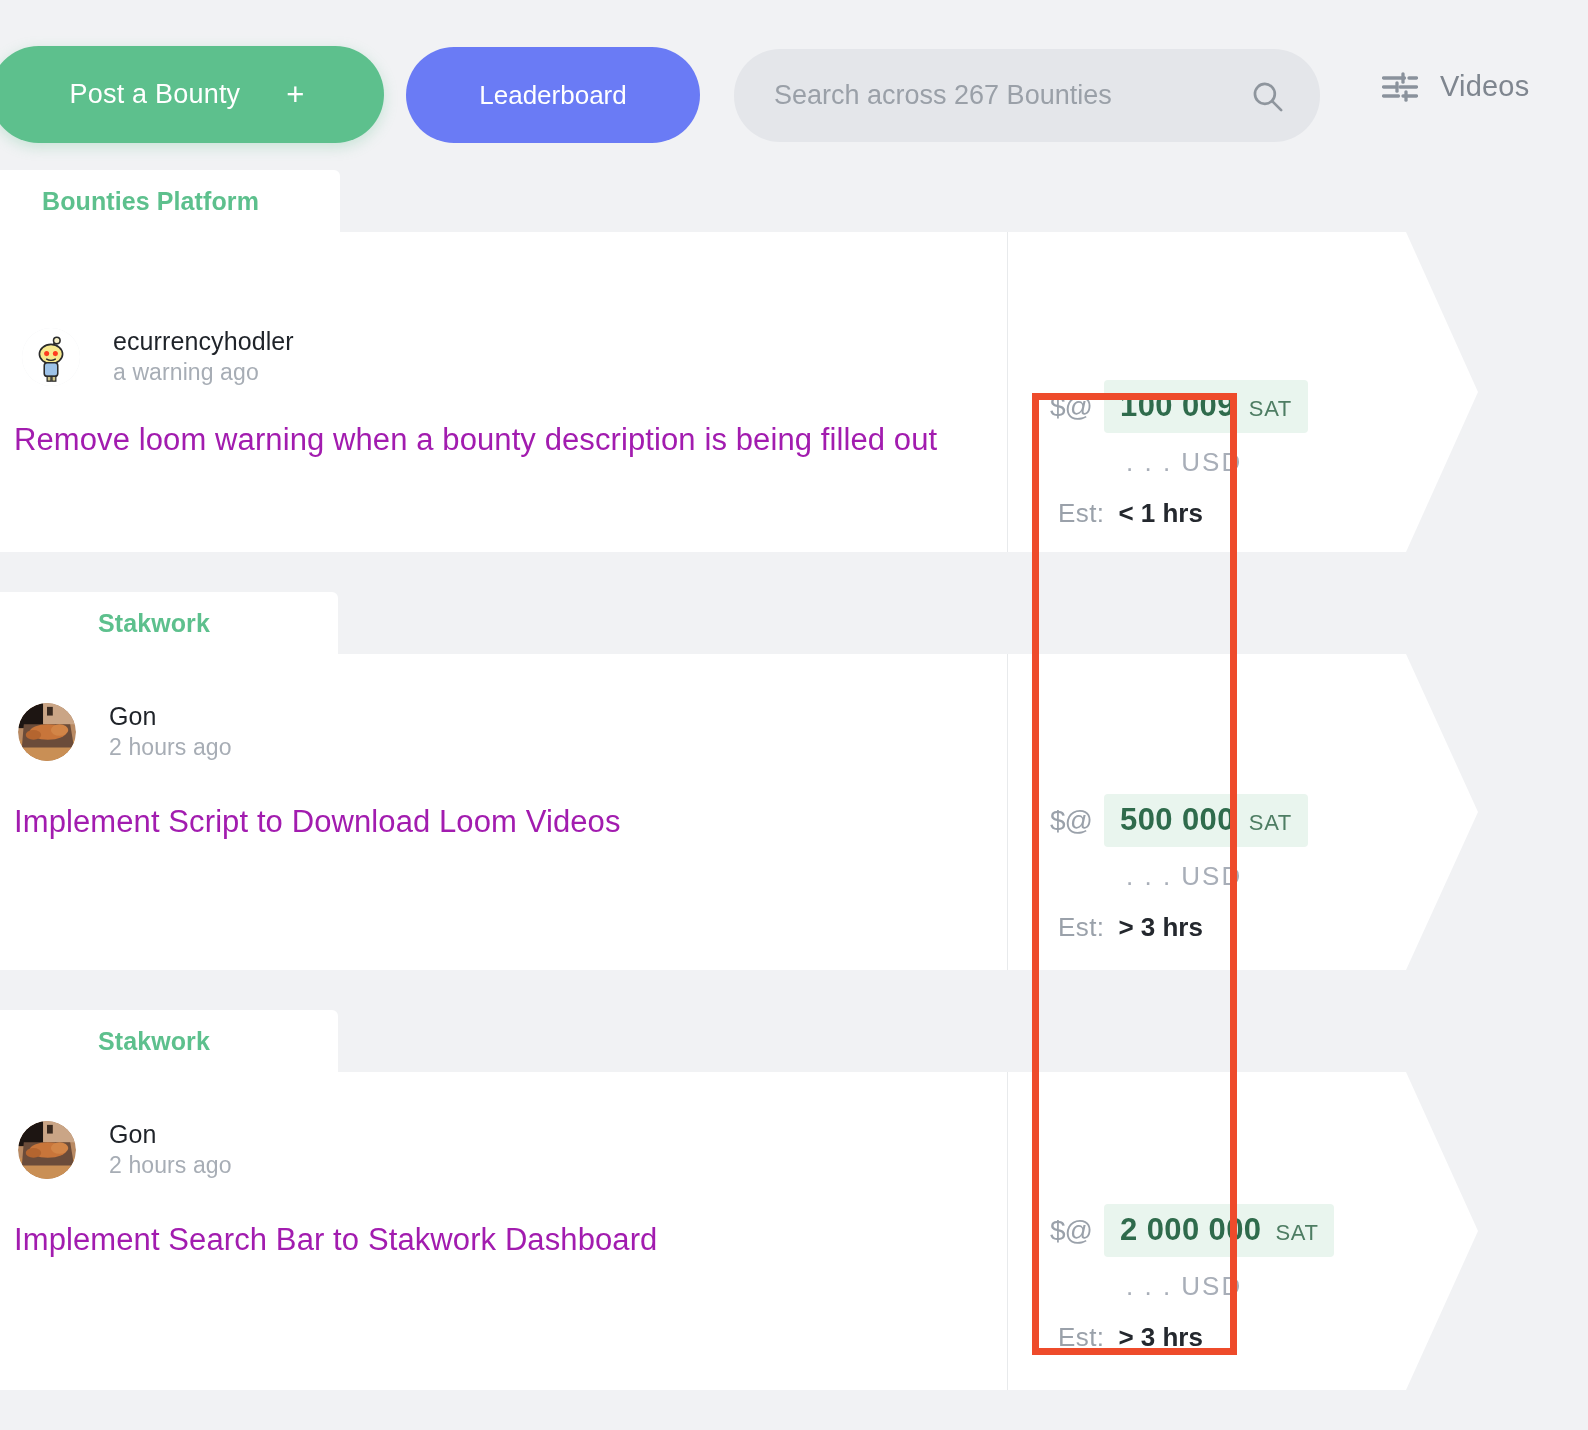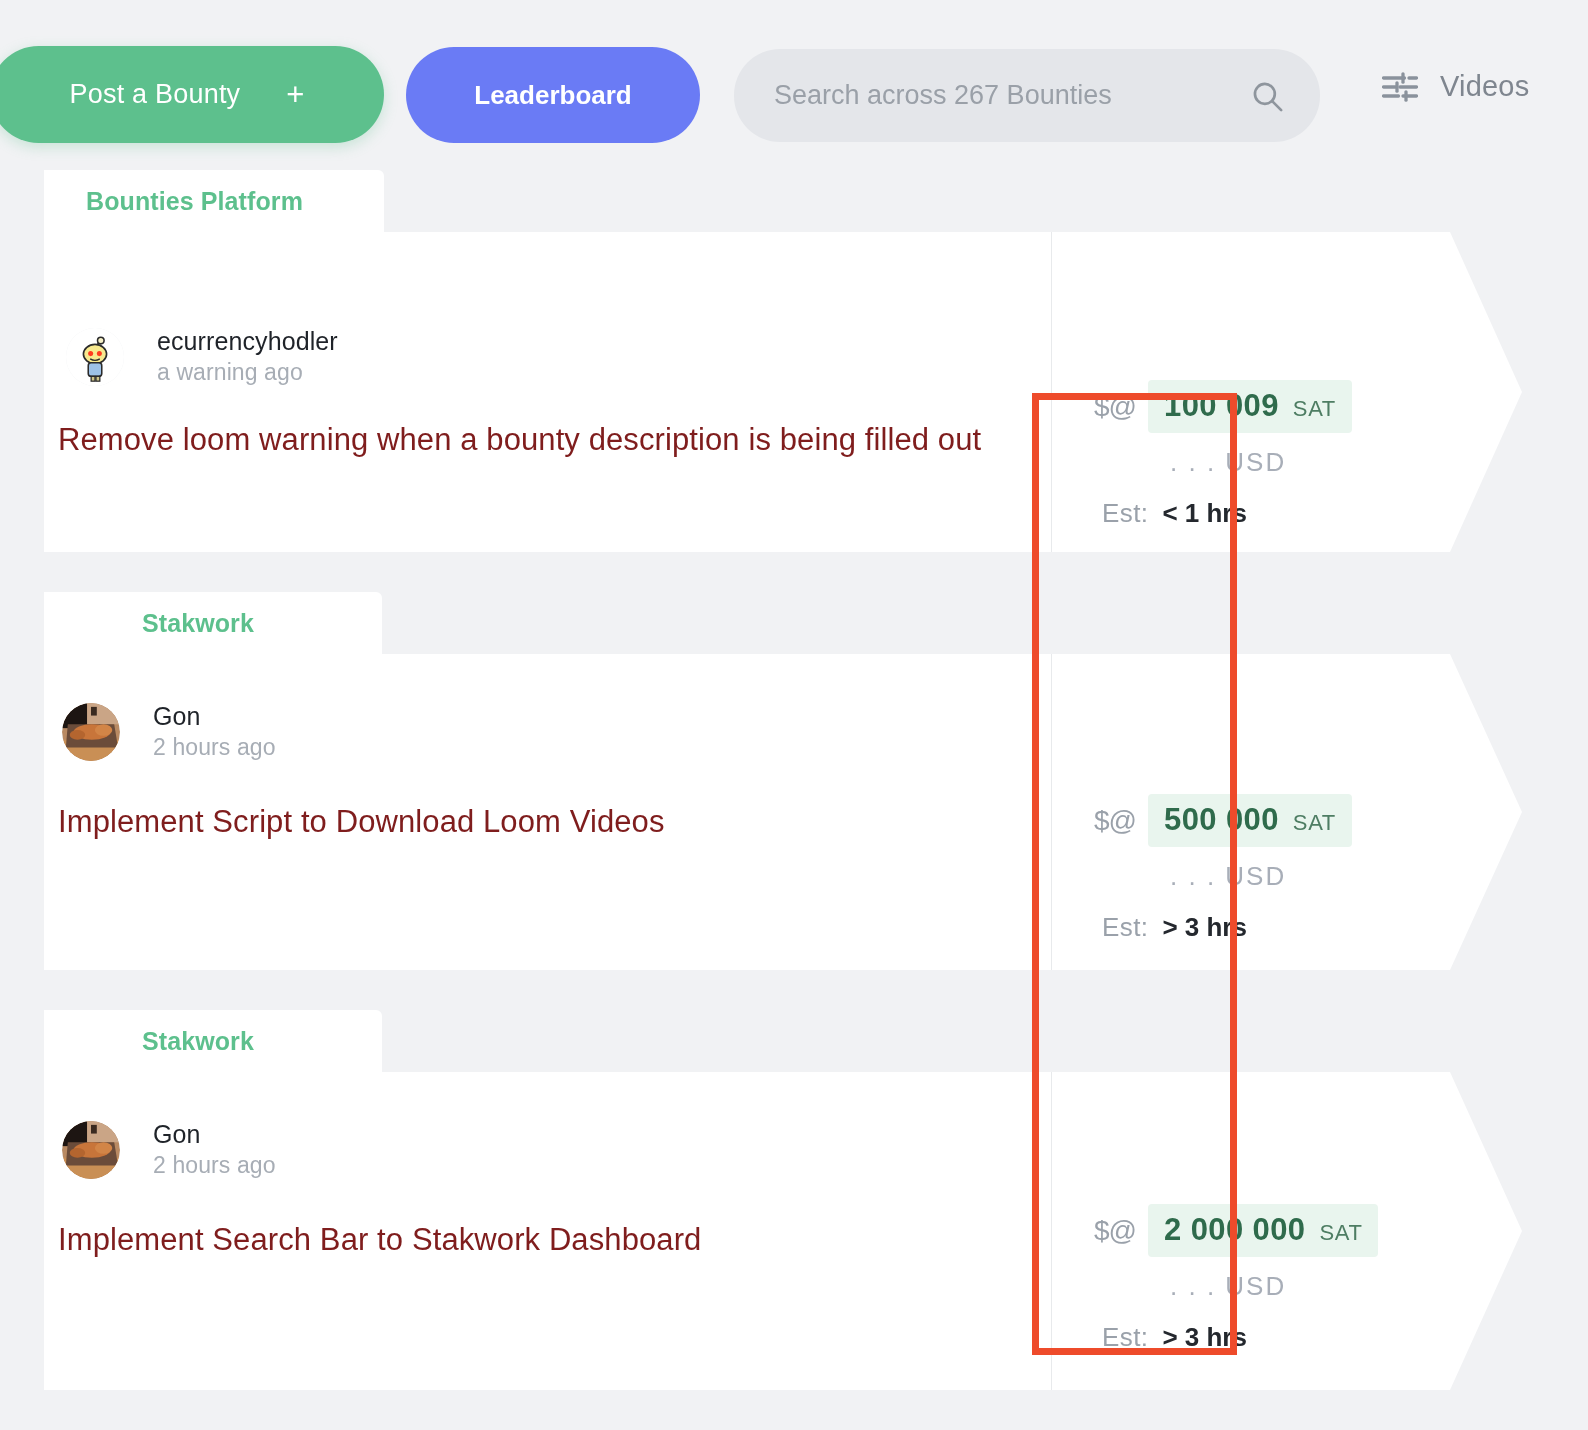--- a/index.html
+++ b/index.html
@@ -27,21 +27,21 @@
     cursor: pointer;
   }
   .btn-post .lbl { font-size: 27px; font-weight: 500; letter-spacing: .2px; }
   .btn-post .plus { font-size: 31px; font-weight: 400; line-height: 1; }
 
   .btn-leader {
     position: absolute; left: 406px; top: 47px;
     width: 294px; height: 96px;
     background: #6A7BF5;
     border-radius: 48px; border: none;
-    color: #fff; font-size: 26px; font-weight: 700;
+    color: #fff; font-size: 26px; font-weight: 400;
     cursor: pointer;
   }
 
   .searchwrap {
     position: absolute; left: 734px; top: 49px;
     width: 586px; height: 93px;
     background: #E4E6EA;
     border-radius: 46px;
     display: flex; align-items: center;
     padding: 0 36px 0 40px;
@@ -58,21 +58,21 @@
     position: absolute; left: 1382px; top: 70px;
     display: flex; align-items: center; gap: 22px;
     cursor: pointer;
   }
   .f-icon { width: 36px; height: 30px; color: #8A929C; }
   .filter-lbl { font-size: 29px; color: #7F868F; letter-spacing: .2px; }
 
   
   .list { position: absolute; left: 0; top: 170px; width: 1588px; }
 
-  .bounty { position: relative; width: 1588px; padding-left: 44px; }
+  .bounty { position: relative; width: 1588px; }
 
   
   .org-tab {
     position: relative;
     height: 62px;
     background: #fff;
     display: flex; align-items: center;
     border-top-right-radius: 6px;
   }
   .org-name {
@@ -97,21 +97,21 @@
     width: 58px; height: 58px; border-radius: 50%;
     flex: 0 0 auto; overflow: hidden; background: #EDEFF1;
   }
   .avatar svg, .avatar .photo { width: 100%; height: 100%; display: block; }
   .meta-txt { display: flex; flex-direction: column; gap: 3px; }
   .uname { font-size: 25px; color: #1F2329; letter-spacing: .1px; }
   .uwhen { font-size: 23px; color: #A7ADB5; letter-spacing: .1px; }
 
   .b-title {
     position: absolute;
-    font-size: 31px; color: #7f1d1d; line-height: 1.3;
+    font-size: 31px; color: #a21caf; line-height: 1.3;
     letter-spacing: .1px;
     width: 940px;
   }
 
   
   .price { position: absolute; }
   .price-row { display: flex; align-items: center; gap: 12px; }
   .dollar-at { font-size: 28px; color: #9AA1AA; letter-spacing: -1px; }
   .sat-pill {
     background: #E9F5EE; border-radius: 4px;

